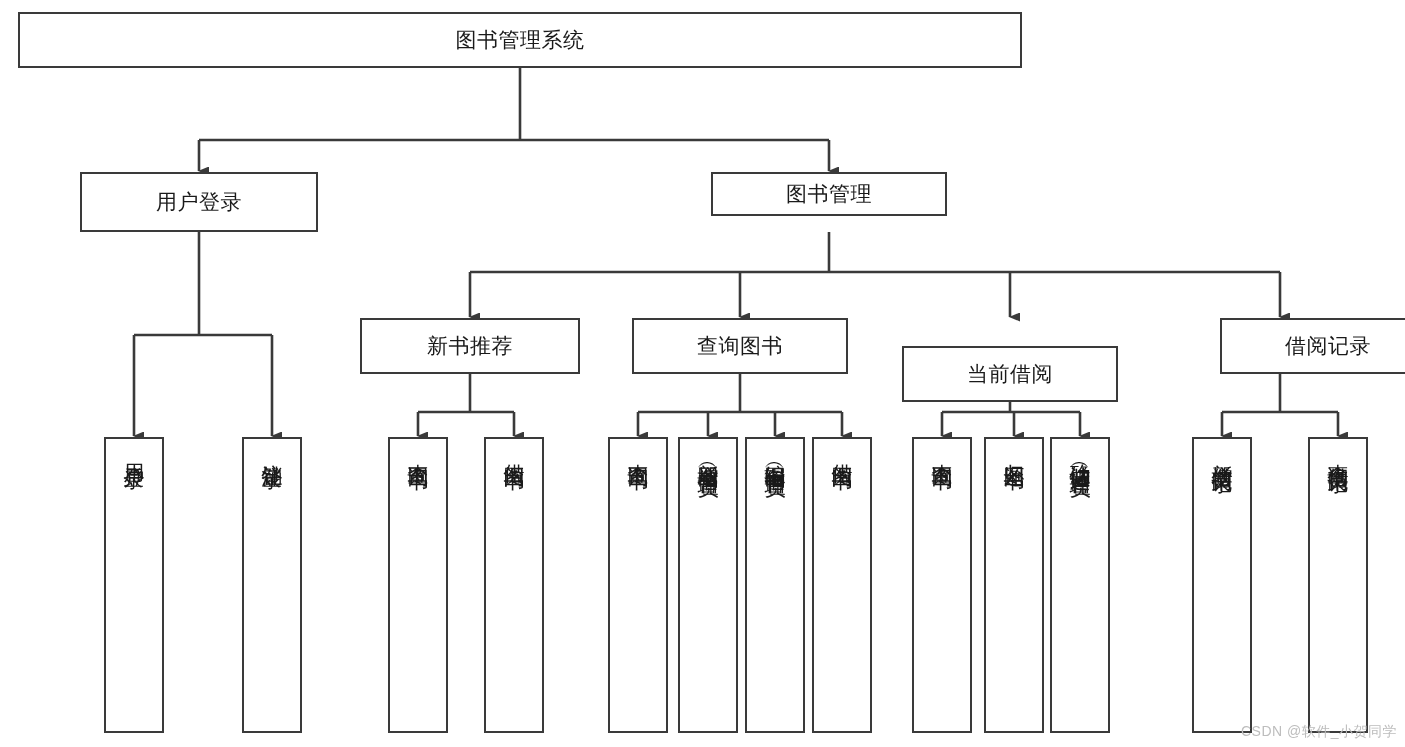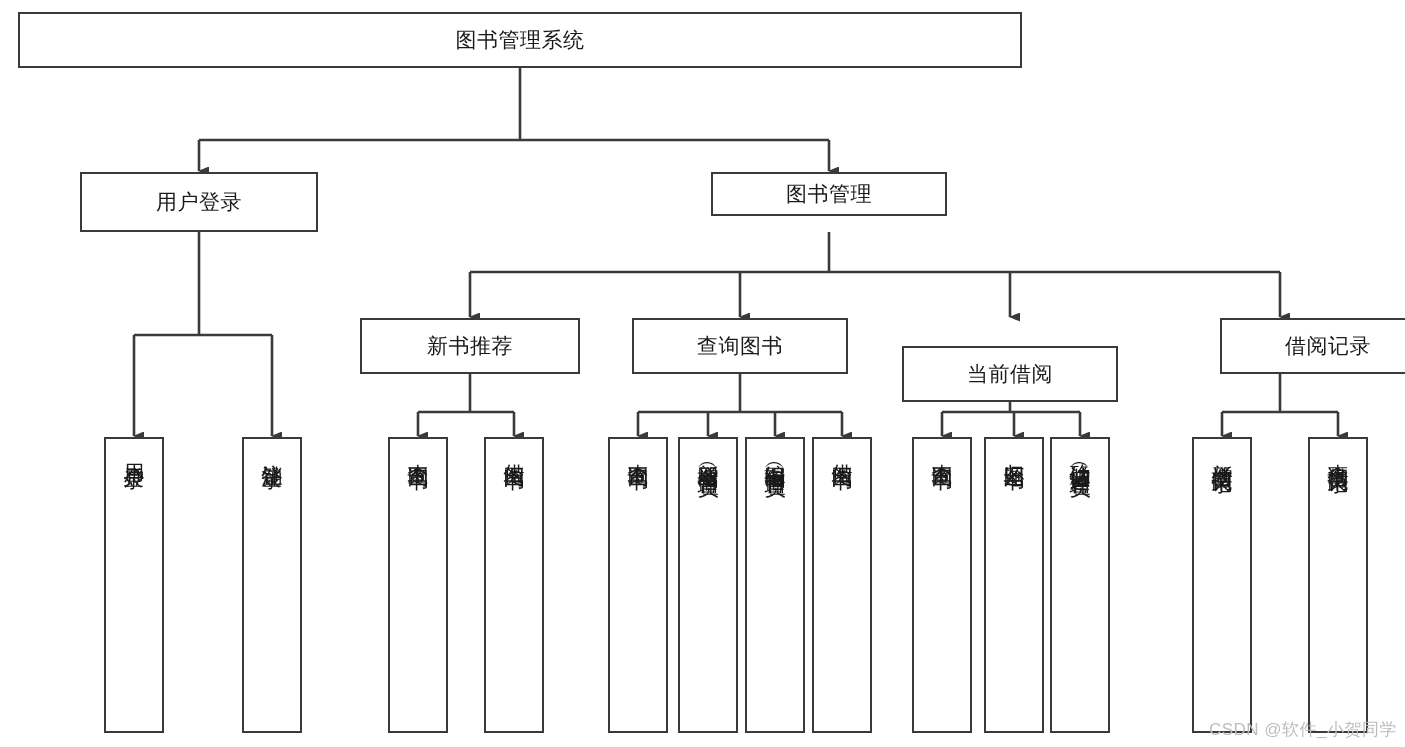--- a/index.html
+++ b/index.html
@@ -59,21 +59,21 @@
     writing-mode: vertical-rl;
     text-orientation: upright;
     font-size: 21px;
     line-height: 1.05;
     letter-spacing: 2px;
   }
   #watermark {
     position: absolute;
     right: 8px;
     bottom: 6px;
-    font-size: 17px;
+    font-size: 14px;
     color: #bdbdbd;
     letter-spacing: 0.5px;
     white-space: nowrap;
     font-family: "Liberation Sans", "DejaVu Sans", sans-serif;
   }
 </style>
 </head>
 <body>
 
 <div id="diagram-root">

